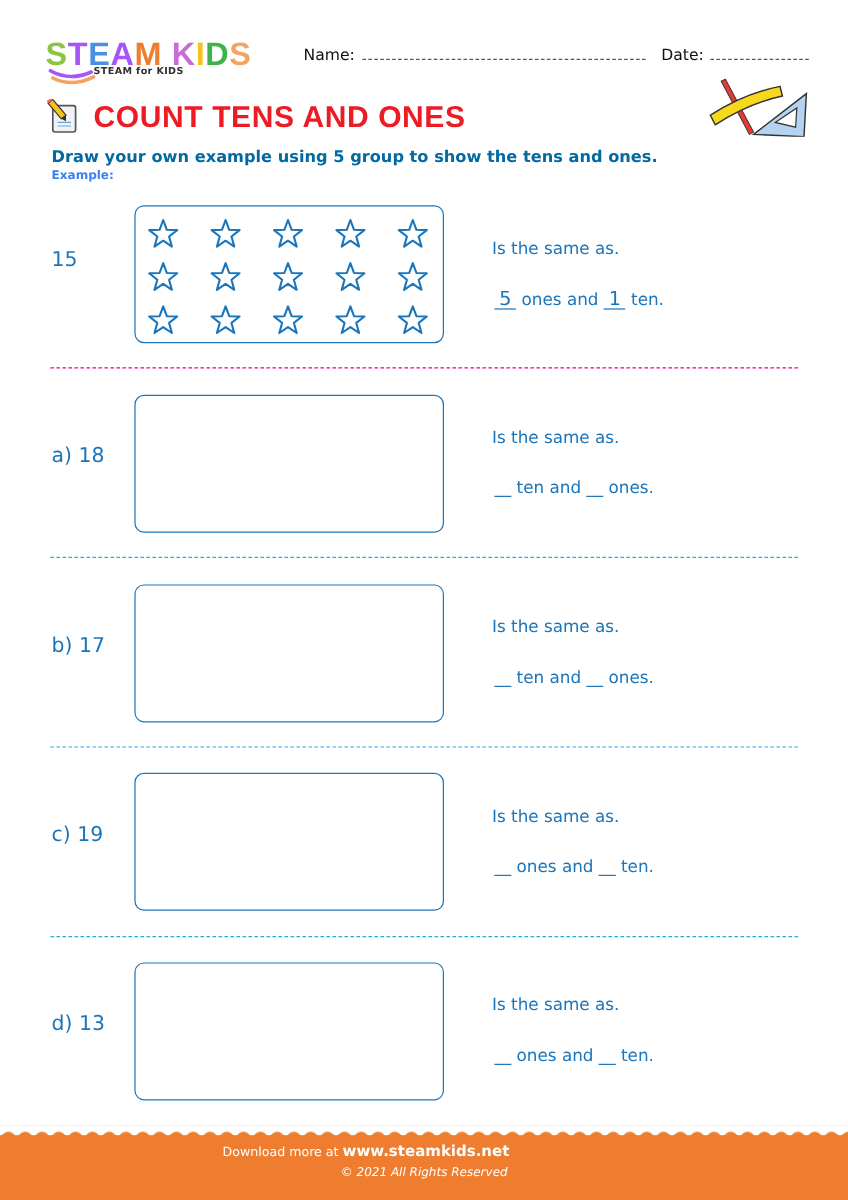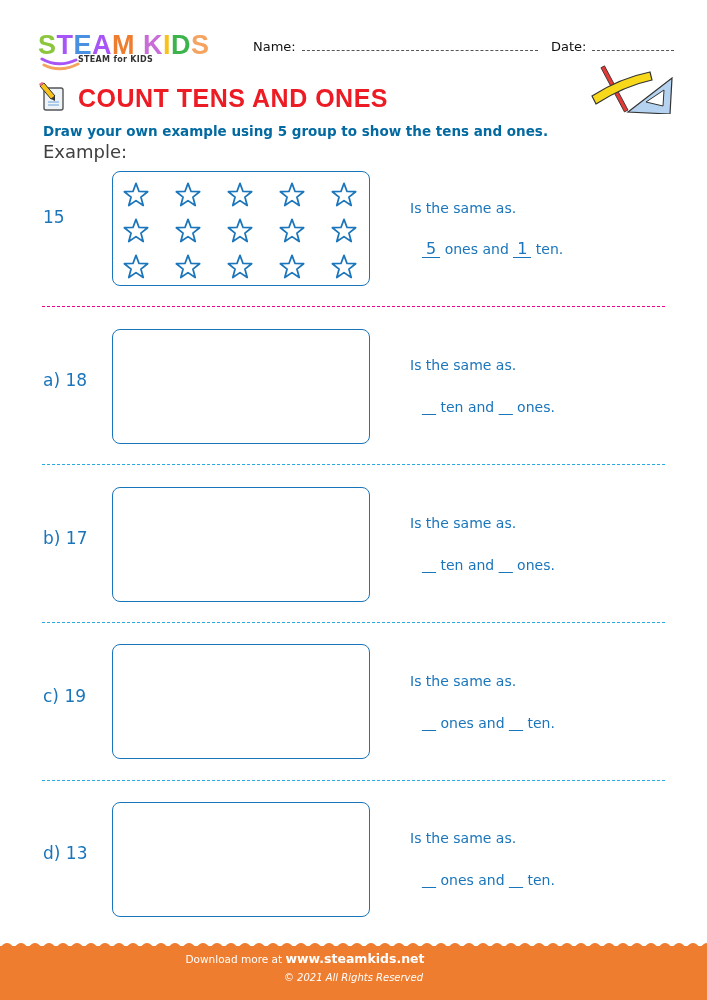--- a/index.html
+++ b/index.html
@@ -14,25 +14,25 @@
 
   .name-field { position: absolute; left: 253px; top: 39px; font-family: "DejaVu Sans", sans-serif; font-size: 13px; color: #111; display: flex; align-items: baseline; }
   .dots { display: inline-block; border-bottom: 1px dashed #555; height: 1px; margin-left: 6px; }
   .date-field { position: absolute; left: 551px; top: 39px; font-family: "DejaVu Sans", sans-serif; font-size: 13px; color: #111; display: flex; align-items: baseline; }
 
   .title-icon { position: absolute; left: 38px; top: 82px; width: 28px; height: 30px; }
   .title { position: absolute; left: 78px; top: 84px; font-family: "Liberation Sans", sans-serif; font-weight: bold; font-size: 25px; color: #ed1c24; letter-spacing: 0.5px; }
   .tools-icon { position: absolute; left: 590px; top: 62px; width: 84px; height: 52px; }
 
   .instruction { position: absolute; left: 43px; top: 122px; font-family: "DejaVu Sans", sans-serif; font-weight: bold; font-size: 13.5px; color: #0369a1; line-height: 19px; }
-  .example-label { position: absolute; left: 43px; top: 141px; font-family: "DejaVu Sans", sans-serif; font-weight: normal; font-size: 18px; color: #404040; }
+  .example-label { position: absolute; left: 43px; top: 141px; font-family: "DejaVu Sans", sans-serif; font-weight: bold; font-size: 10px; color: #3b82f6; }
   .q-label { position: absolute; left: 43px; font-family: "DejaVu Sans", sans-serif; font-size: 17px; color: #1a75bb; margin-top: 44px; }
   .box { position: absolute; left: 112px; width: 258px; height: 115px; border: 1.6px solid #1a75bb; border-radius: 8px; }
   .same { position: absolute; left: 410px; font-family: "DejaVu Sans", sans-serif; font-size: 14px; color: #1a75bb; }
-  .answer { position: absolute; left: 422px; font-family: "DejaVu Sans", sans-serif; font-size: 14px; color: #1a75bb; white-space: pre; text-align: right; }
+  .answer { position: absolute; left: 412px; font-family: "DejaVu Sans", sans-serif; font-size: 14px; color: #1a75bb; white-space: pre; text-align: right; }
   .blank-filled { display: inline-block; border-bottom: 1px solid #1a75bb; padding: 0 4px; font-size: 16px; line-height: 16px; }
 
   .stars { position: absolute; left: 122px; top: 181px; display: grid; grid-template-columns: repeat(5, 52px); grid-auto-rows: 36px; }
   .star { width: 28px; height: 28px; }
 
   .divider { position: absolute; left: 42px; width: 623px; height: 0; border-top: 1.3px dashed #29abe2; }
   .divider.pink { border-top-color: #ec008c; }
 
   .footer { position: absolute; left: 0; top: 946px; width: 707px; height: 54px; background: #ee7d30; }
   .scallop { position: absolute; left: 0; top: 938px; width: 707px; height: 10px; }

